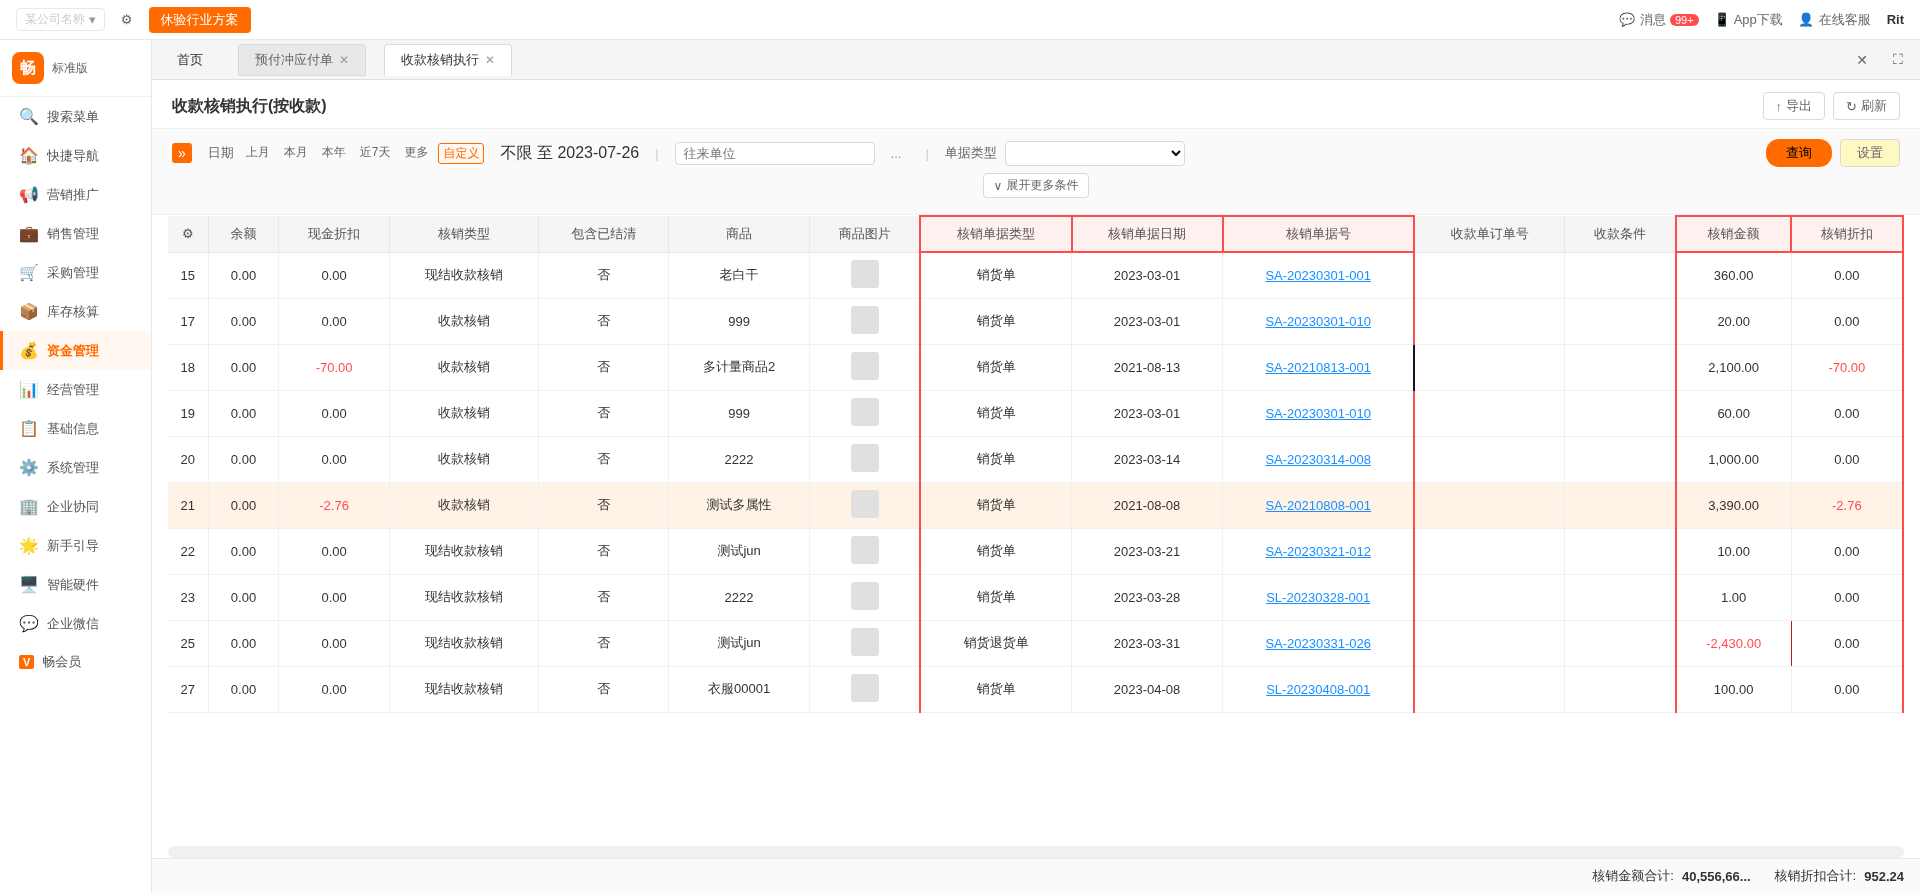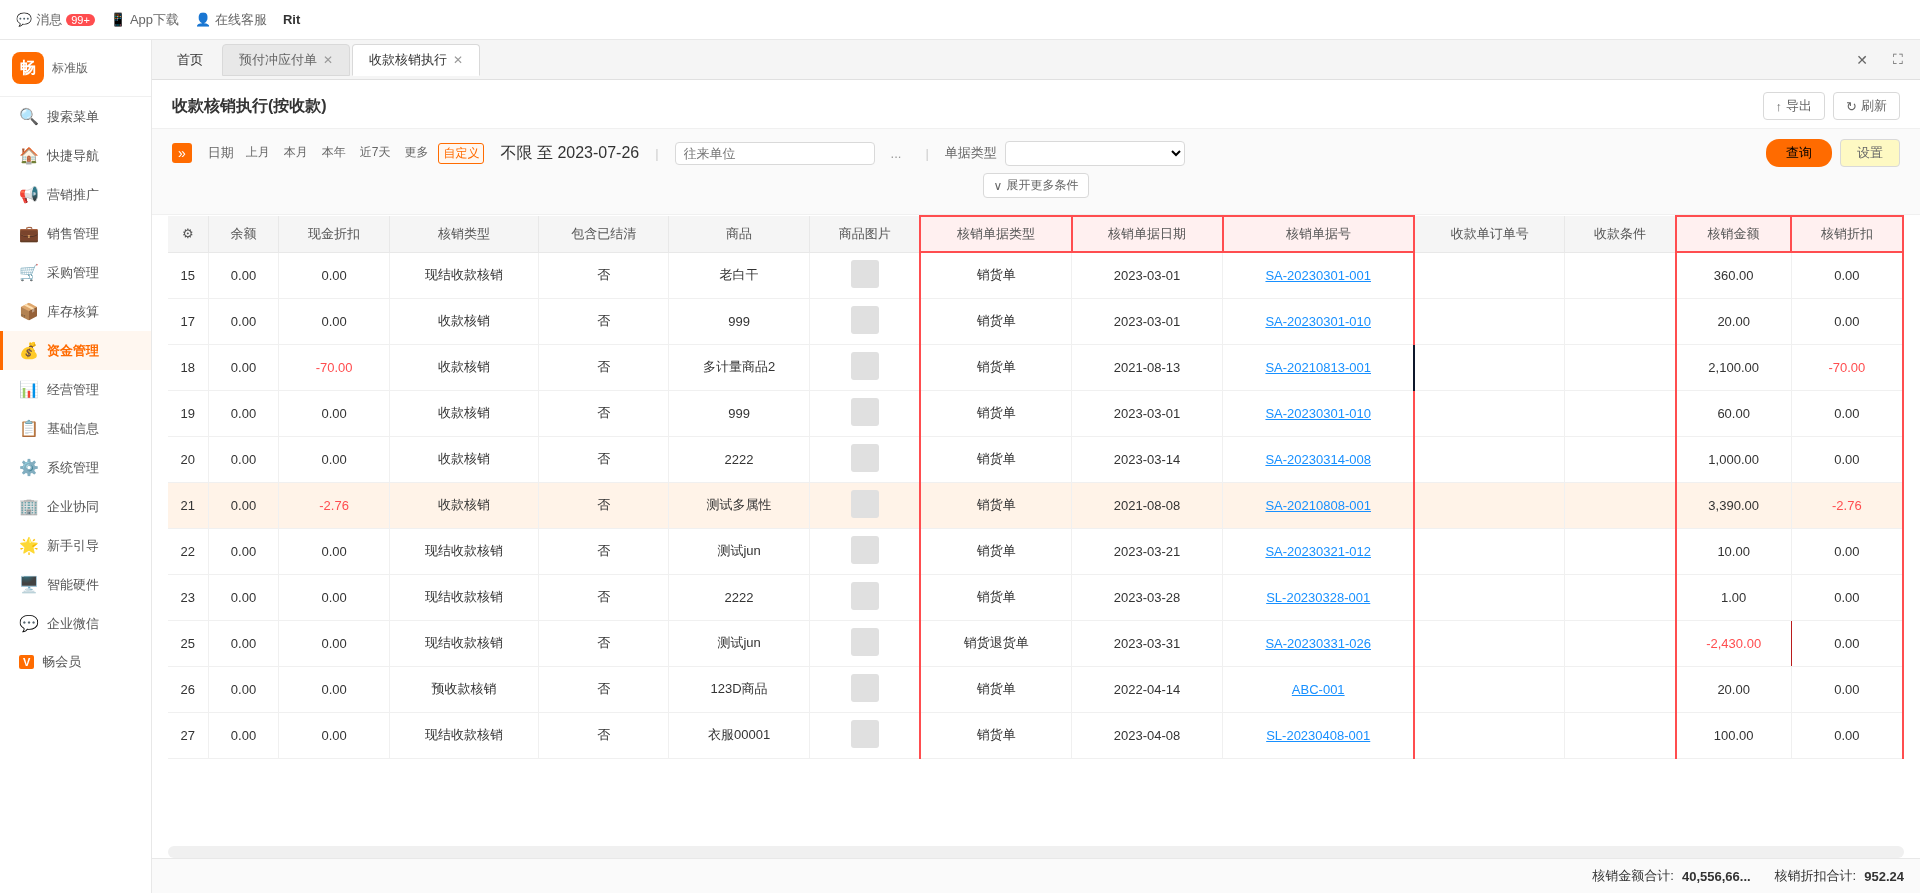--- a/index.html
+++ b/index.html
@@ -21,21 +21,21 @@
     .logo-icon { width: 32px; height: 32px; background: #ff6b00; border-radius: 8px; display: flex; align-items: center; justify-content: center; color: #fff; font-size: 16px; font-weight: bold; }
     .logo-text { font-size: 12px; color: #666; }
     .nav-item { display: flex; align-items: center; gap: 8px; padding: 10px 16px; cursor: pointer; color: #555; font-size: 13px; border-left: 3px solid transparent; }
     .nav-item.active { background: #fff7f0; color: #ff6b00; border-left-color: #ff6b00; font-weight: bold; }
     .nav-icon { font-size: 16px; }
 
     
     .main-area { position: absolute; top: 40px; left: 152px; right: 0; bottom: 0; display: flex; flex-direction: column; }
 
     
-    .tab-bar { height: 40px; background: #f5f5f5; display: flex; align-items: center; border-bottom: 1px solid #e0e0e0; padding: 0 8px; gap: 2px; }
+    .tab-bar { height: 40px; background: #f5f5f5; display: flex; align-items: center; border-bottom: 1px solid #e0e0e0; padding: 0 8px; gap: 18px; }
     .tab { display: flex; align-items: center; gap: 6px; padding: 6px 16px; border-radius: 4px 4px 0 0; cursor: pointer; font-size: 13px; border: 1px solid transparent; }
     .tab.home { background: transparent; color: #333; }
     .tab.inactive { background: #e8e8e8; color: #666; border-color: #d9d9d9; }
     .tab.active { background: #fff; color: #333; border-color: #d9d9d9; border-bottom-color: #fff; }
     .tab-close { color: #999; font-size: 12px; cursor: pointer; }
     .tab-bar-right { margin-left: auto; display: flex; gap: 8px; }
     .tab-action-btn { width: 28px; height: 28px; display: flex; align-items: center; justify-content: center; cursor: pointer; color: #666; font-size: 14px; }
 
     
     .page-content { flex: 1; background: #fff; overflow: hidden; display: flex; flex-direction: column; }
@@ -76,20 +76,28 @@
     .footer-item { display: flex; align-items: center; gap: 8px; }
     .footer-total { font-weight: bold; color: #333; }
 
     
     .scroll-area { height: 12px; background: #f0f0f0; margin: 0 16px; border-radius: 6px; }
   </style>
 </head>
 <body>
 
 <div class="top-bar">
+  <div class="top-bar-left">
+    <div class="company-selector">
+      <span style="color:#ccc;font-size:12px;">某公司名称</span>
+      <span>▾</span>
+    </div>
+    <div class="gear-btn">⚙</div>
+    <button class="industry-btn">休验行业方案</button>
+  </div>
   <div class="top-bar-right">
     <div class="notification-badge">
       <span>💬</span>
       <span>消息</span>
       <span class="badge">99+</span>
     </div>
     <div>
       <span>📱</span>
       <span>App下载</span>
     </div>
@@ -407,36 +415,20 @@
     <td><span style="display:inline-block;width:28px;height:28px;background:#e0e0e0;border-radius:3px;"></span></td>
     <td style="border-left:2px solid #ff4d4f;border-right:1px solid #f0f0f0;">销货退货单</td>
     <td style="border-right:1px solid #f0f0f0;">2023-03-31</td>
     <td style="border-right:2px solid #ff4d4f;"><span class="link-text">SA-20230331-026</span></td>
     <td></td>
     <td></td>
     <td style="border-left:2px solid #ff4d4f;border-right:1px solid #b91c1c;"><span style="color:#ff4d4f;">-2,430.00</span></td>
     <td style="border-right:2px solid #ff4d4f;"><span>0.00</span></td>
   </tr>
             <tr>
-    <td>26</td>
-    <td>0.00</td>
-    <td>0.00</td>
-    <td>预收款核销</td>
-    <td>否</td>
-    <td>123D商品</td>
-    <td><span style="display:inline-block;width:28px;height:28px;background:#e0e0e0;border-radius:3px;"></span></td>
-    <td style="border-left:2px solid #ff4d4f;border-right:1px solid #f0f0f0;">销货单</td>
-    <td style="border-right:1px solid #f0f0f0;">2022-04-14</td>
-    <td style="border-right:2px solid #ff4d4f;"><span class="link-text">ABC-001</span></td>
-    <td></td>
-    <td></td>
-    <td style="border-left:2px solid #ff4d4f;border-right:1px solid #f0f0f0;"><span>20.00</span></td>
-    <td style="border-right:2px solid #ff4d4f;"><span>0.00</span></td>
-  </tr>
-            <tr>
     <td>27</td>
     <td>0.00</td>
     <td>0.00</td>
     <td>现结收款核销</td>
     <td>否</td>
     <td>衣服00001</td>
     <td><span style="display:inline-block;width:28px;height:28px;background:#e0e0e0;border-radius:3px;"></span></td>
     <td style="border-left:2px solid #ff4d4f;border-right:1px solid #f0f0f0;">销货单</td>
     <td style="border-right:1px solid #f0f0f0;">2023-04-08</td>
     <td style="border-right:2px solid #ff4d4f;"><span class="link-text">SL-20230408-001</span></td>

